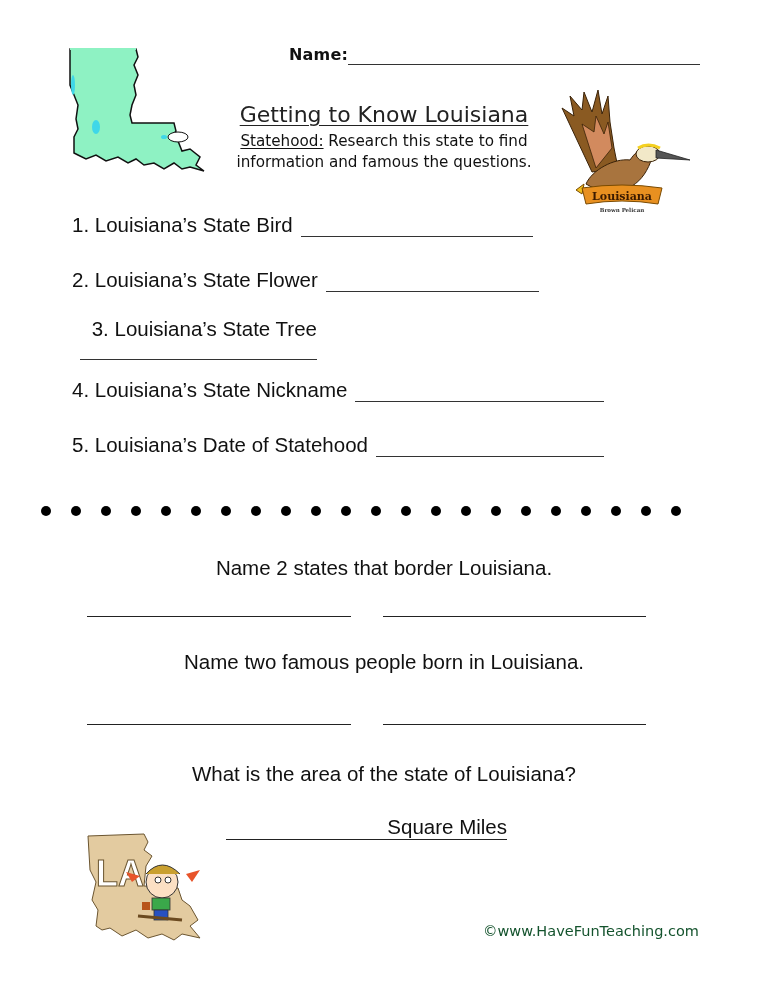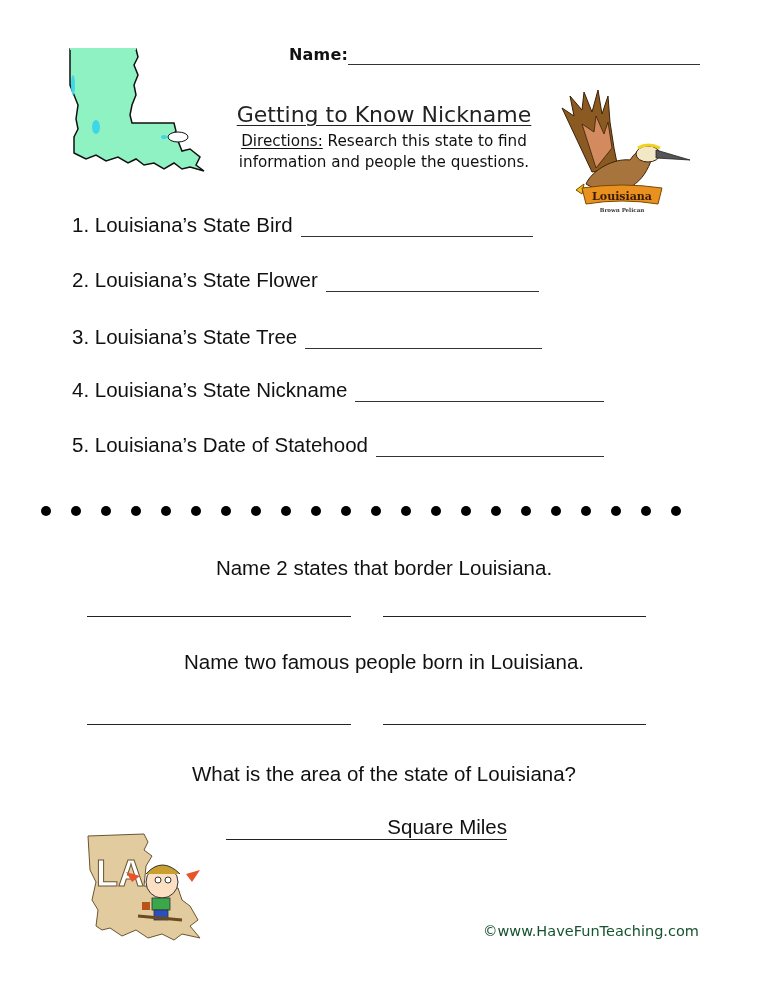--- a/index.html
+++ b/index.html
@@ -39,24 +39,24 @@
     <ellipse cx="30" cy="82" rx="4" ry="7" fill="#3fd7e8"></ellipse>
     <ellipse cx="7" cy="40" rx="2" ry="10" fill="#3fd7e8"></ellipse>
     <ellipse cx="112" cy="92" rx="10" ry="5" fill="#ffffff" stroke="#111"></ellipse>
     <ellipse cx="98" cy="92" rx="3" ry="2" fill="#3fd7e8"></ellipse>
   </svg>
 </div>
 
 <div id="name-label" class="abs sans2">Name:</div>
 <div id="name-line" class="line"></div>
 
-<div id="title" class="abs sans2">Getting to Know Nickname</div>
+<div id="title" class="abs sans2">Getting to Know Louisiana</div>
 <div id="directions" class="abs sans2">
-  <div><span class="dir-label">Directions:</span><span> Research this state to find</span></div>
-  <div>information and people the questions.</div>
+  <div><span class="dir-label">Statehood:</span><span> Research this state to find</span></div>
+  <div>information and famous the questions.</div>
 </div>
 
 <div class="abs" style="left:552px;top:88px;width:140px;height:126px;">
   <svg width="140" height="126" viewBox="0 0 140 126">
 
     <path d="M40,84 L10,20 L22,28 L18,8 L30,22 L32,4 L40,24 L46,2 L50,26 L56,8 L58,34 L62,60 L66,80 Z" fill="#8a5a22" stroke="#3a2208" stroke-width="1"></path>
     <path d="M44,80 L30,36 L42,44 L44,28 L52,46 L56,34 L60,60 Z" fill="#d28a5e" stroke="#3a2208" stroke-width="0.8"></path>
 
     <path d="M34,96 C40,82 62,70 78,72 C86,60 96,56 104,60 L110,68 L100,70 C96,82 90,92 80,98 C66,104 46,104 34,96 Z" fill="#a8743e" stroke="#3a2208" stroke-width="1"></path>
 
@@ -73,21 +73,21 @@
 </div>
 
 <div class="q" style="top:213px;">
   <span>1. Louisiana’s State Bird</span>
   <span class="blank" style="width:232px;"></span>
 </div>
 <div class="q" style="top:268px;">
   <span>2. Louisiana’s State Flower</span>
   <span class="blank" style="width:213px;"></span>
 </div>
-<div class="q" style="top:325px;">
+<div class="q" style="top:317px;flex-direction:column;">
   <span>3. Louisiana’s State Tree</span>
   <span class="blank" style="width:237px;"></span>
 </div>
 <div class="q" style="top:378px;">
   <span>4. Louisiana’s State Nickname</span>
   <span class="blank" style="width:249px;"></span>
 </div>
 <div class="q" style="top:433px;">
   <span>5. Louisiana’s Date of Statehood</span>
   <span class="blank" style="width:228px;"></span>

